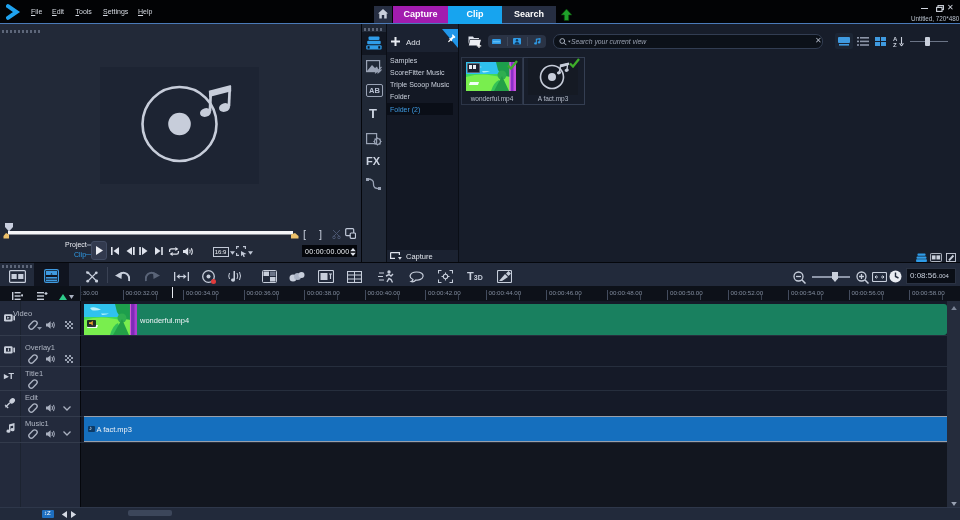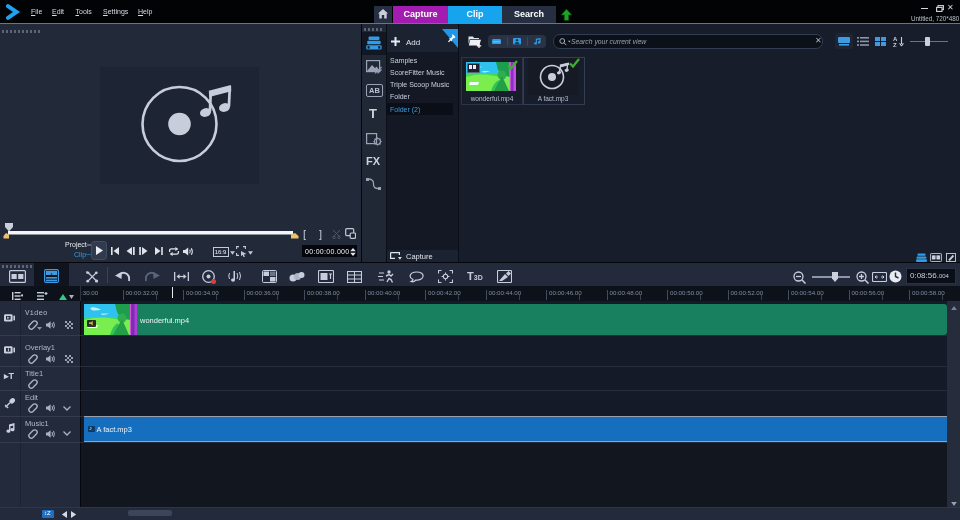--- a/index.html
+++ b/index.html
@@ -511,21 +511,21 @@
     </svg>
 
 <div class="abs" id="tracks" style="left:0;top:301px;width:960px;height:206px;background:#151a28;"></div>
 <div class="abs" style="left:80px;top:442px;width:880px;height:65px;background:#12161f;"></div>
 <div class="abs" id="trackhead" style="left:0;top:301px;width:80px;height:206px;background:#232a3c;"></div>
 <div class="abs" style="left:80px;top:301px;width:1px;height:206px;background:#05070c;"></div>
 <div class="abs" style="left:20px;top:301px;width:1px;height:206px;background:#1c2330;"></div>
 <div id="trackrows">
       <div class="abs" style="left:0;top:335px;width:947px;height:1px;background:#262e3d;"></div>
       <div class="abs" style="left:0;top:335px;width:80px;height:1px;background:#333b4c;"></div>
-      <div class="txt" style="left:25px;top:309px;font-size:7.5px;color:#b0b7c4;font-family:Liberation Mono, monospace;">Video</div>
+      <div class="txt" style="left:13px;top:309px;font-size:7.5px;color:#b0b7c4;">Video</div>
       <svg class="abs" style="left:28px;top:320px;" width="10" height="10" viewBox="0 0 10 10">
         <rect x="2.6" y="0.2" width="4.8" height="9.6" rx="2.4" fill="none" stroke="#aab1c0" stroke-width="1.4" transform="rotate(45 5 5)"></rect>
       </svg>
       <svg class="abs" style="left:37px;top:327px;" width="5" height="3" viewBox="0 0 5 3">
         <path d="M0 0 L5 0 L2.5 3 Z" fill="#8d96a8"></path>
       </svg>
       <svg class="abs" style="left:46px;top:321px;" width="10" height="8" viewBox="0 0 10 8">
         <path d="M0 2.4 L1.8 2.4 L4.6 0.2 L4.6 7.8 L1.8 5.6 L0 5.6 Z" fill="#aab1c0"></path>
         <path d="M6 2 Q7 4 6 6" stroke="#aab1c0" stroke-width="1" fill="none"></path>
         <path d="M7.5 0.9 Q9.3 4 7.5 7.1" stroke="#aab1c0" stroke-width="1" fill="none"></path>

